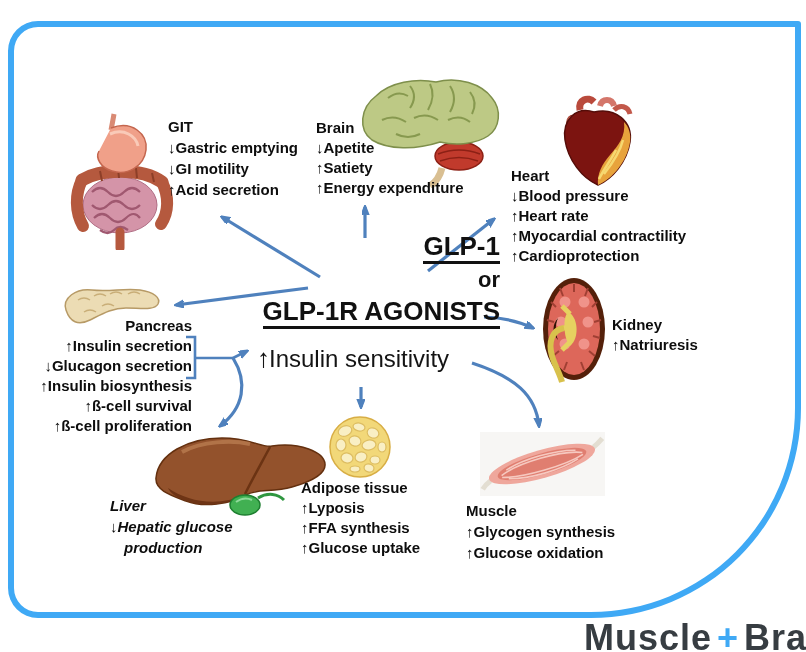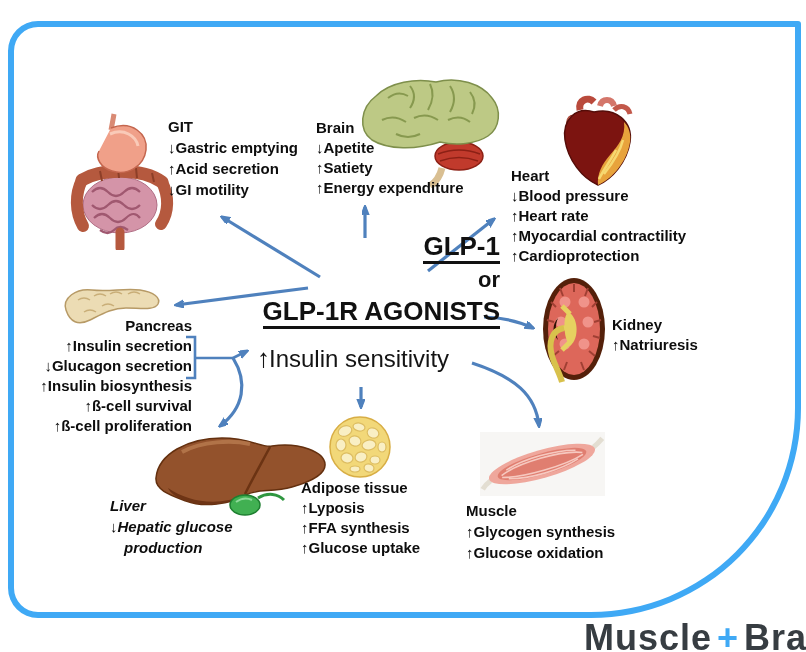--- a/index.html
+++ b/index.html
@@ -216,22 +216,22 @@
     <div><span class="glp">GLP-1R AGONISTS</span></div>
   </div>
 
   <div class="insulin-line">
     <span class="up">↑</span><span>Insulin sensitivity</span>
   </div>
 
   <div class="organ-label lab-git">
     <div class="organ-name">GIT</div>
     <div>↓Gastric emptying</div>
+    <div>↓GI motility</div>
     <div>↑Acid secretion</div>
-    <div>↓GI motility</div>
   </div>
 
   <div class="organ-label lab-brain">
     <div class="organ-name">Brain</div>
     <div>↓Apetite</div>
     <div>↑Satiety</div>
     <div>↑Energy expenditure</div>
   </div>
 
   <div class="organ-label lab-heart">

